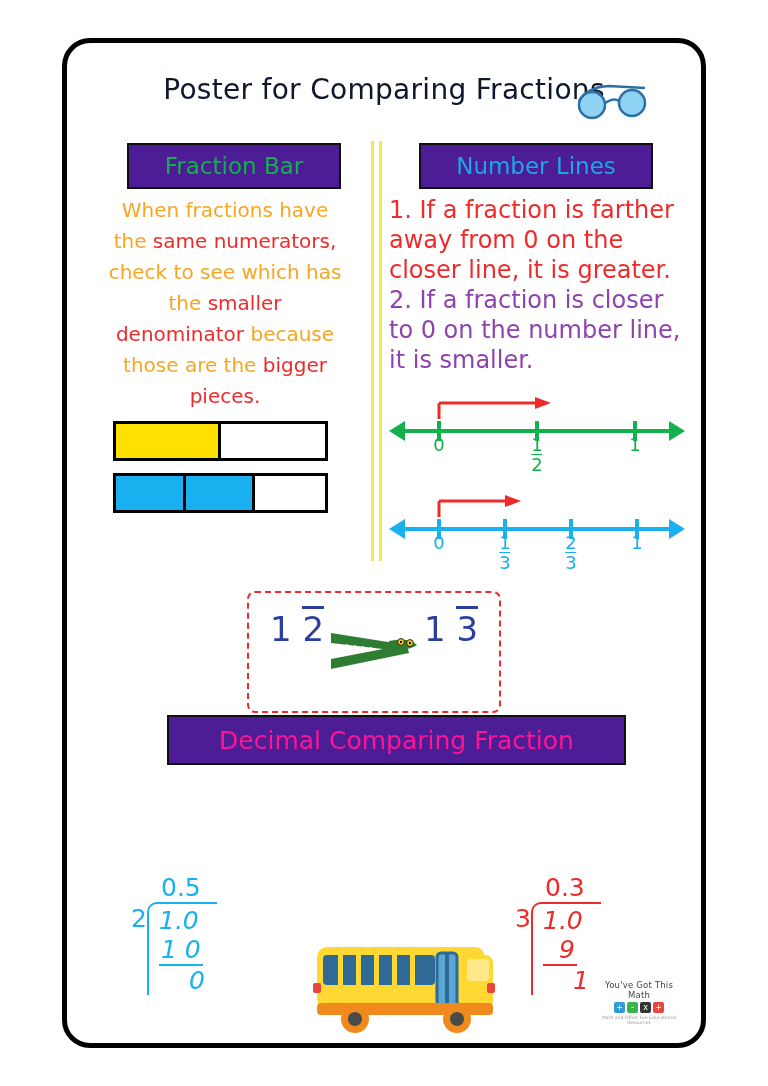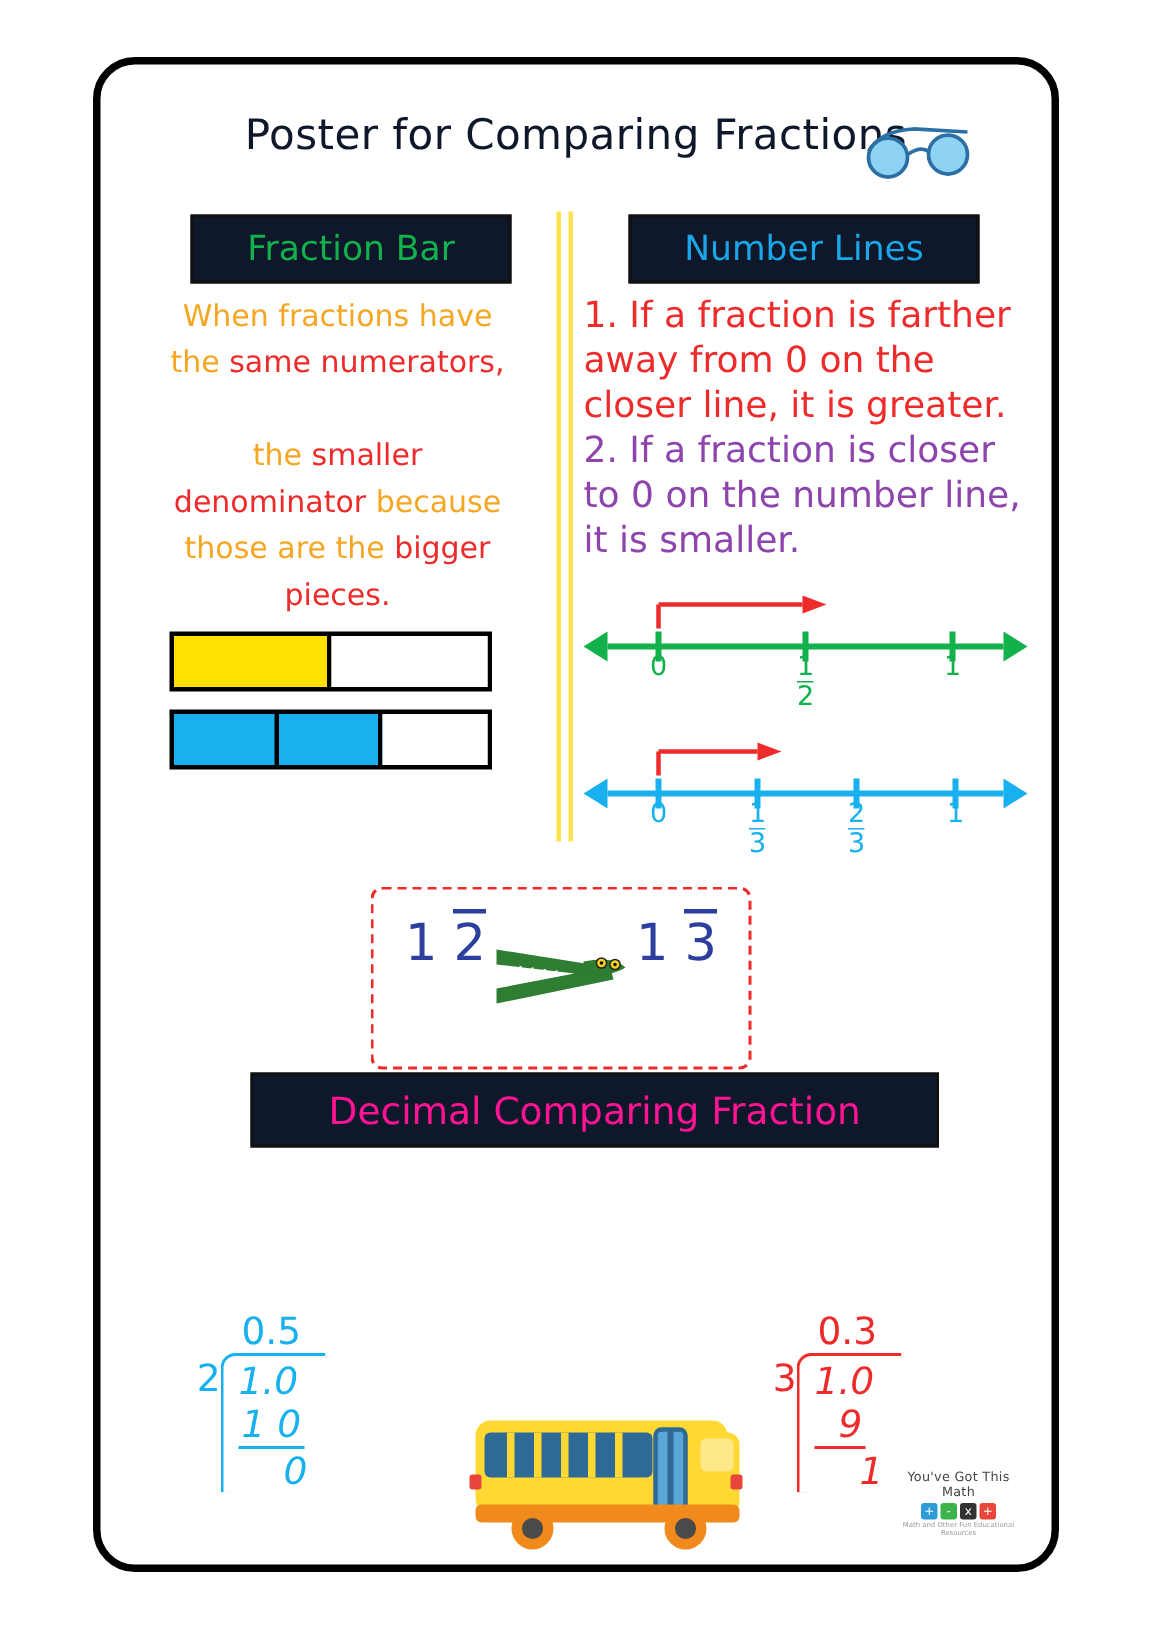--- a/index.html
+++ b/index.html
@@ -42,21 +42,21 @@
     top: 38px;
     right: 48px;
     width: 78px;
     height: 40px;
   }
 
   
   .hbox {
     position: absolute;
     border: 2.5px solid #111111;
-    background: #0f172a;
+    background: #4c1d95;
     display: flex;
     align-items: center;
     justify-content: center;
     font-size: 23px;
     white-space: nowrap;
   }
   #fraction-bar-heading {
     left: 60px; top: 100px; width: 210px; height: 42px;
     color: #12b14b;
   }
@@ -232,21 +232,21 @@
   <div class="divider" id="divider-left"></div>
   <div class="divider" id="divider-right"></div>
 
   <div class="hbox" id="fraction-bar-heading">Fraction Bar</div>
 
   <div class="hbox" id="number-lines-heading">Number Lines</div>
 
   <div id="fraction-bar-text">
     <span>When fractions have</span><br>
     <span>the </span><span class="red">same numerators,</span><br>
-    <br>
+    <span>check to see which has</span><br>
     <span>the </span><span class="red">smaller</span><br>
     <span class="red">denominator</span><span> because</span><br>
     <span>those are the </span><span class="red">bigger</span><br>
     <span class="red">pieces.</span>
   </div>
 
   <div id="number-lines-text">
     <span>1. If a fraction is farther</span><br>
     <span>away from 0 on the</span><br>
     <span>closer line, it is greater.</span><br>

